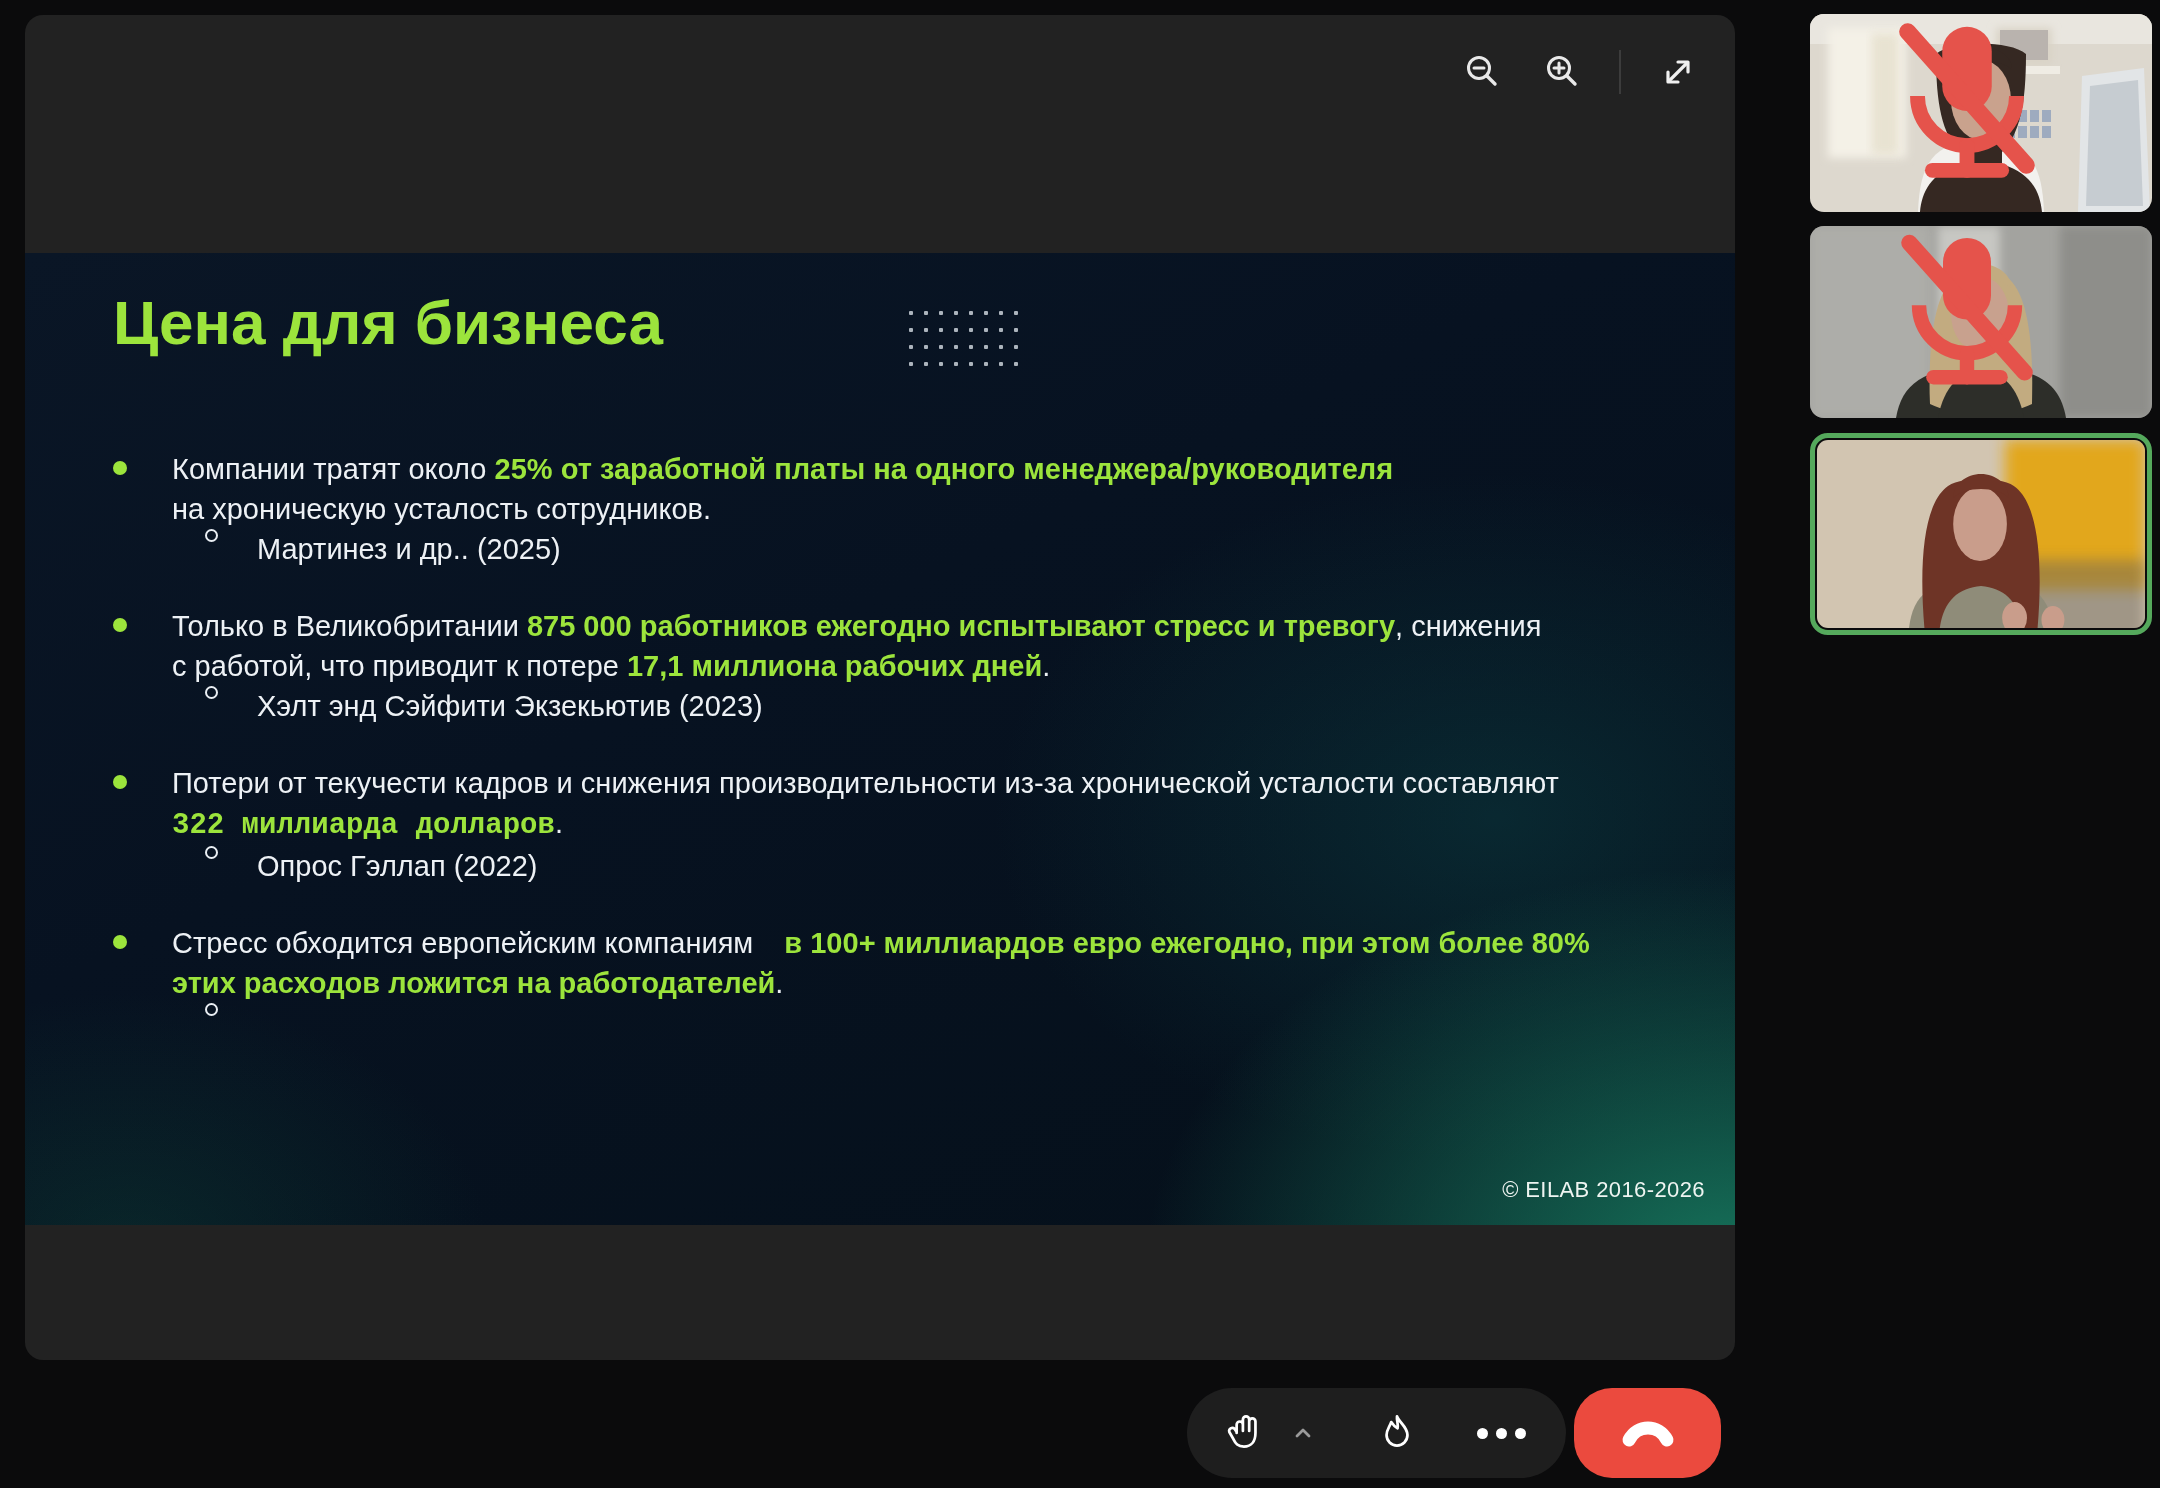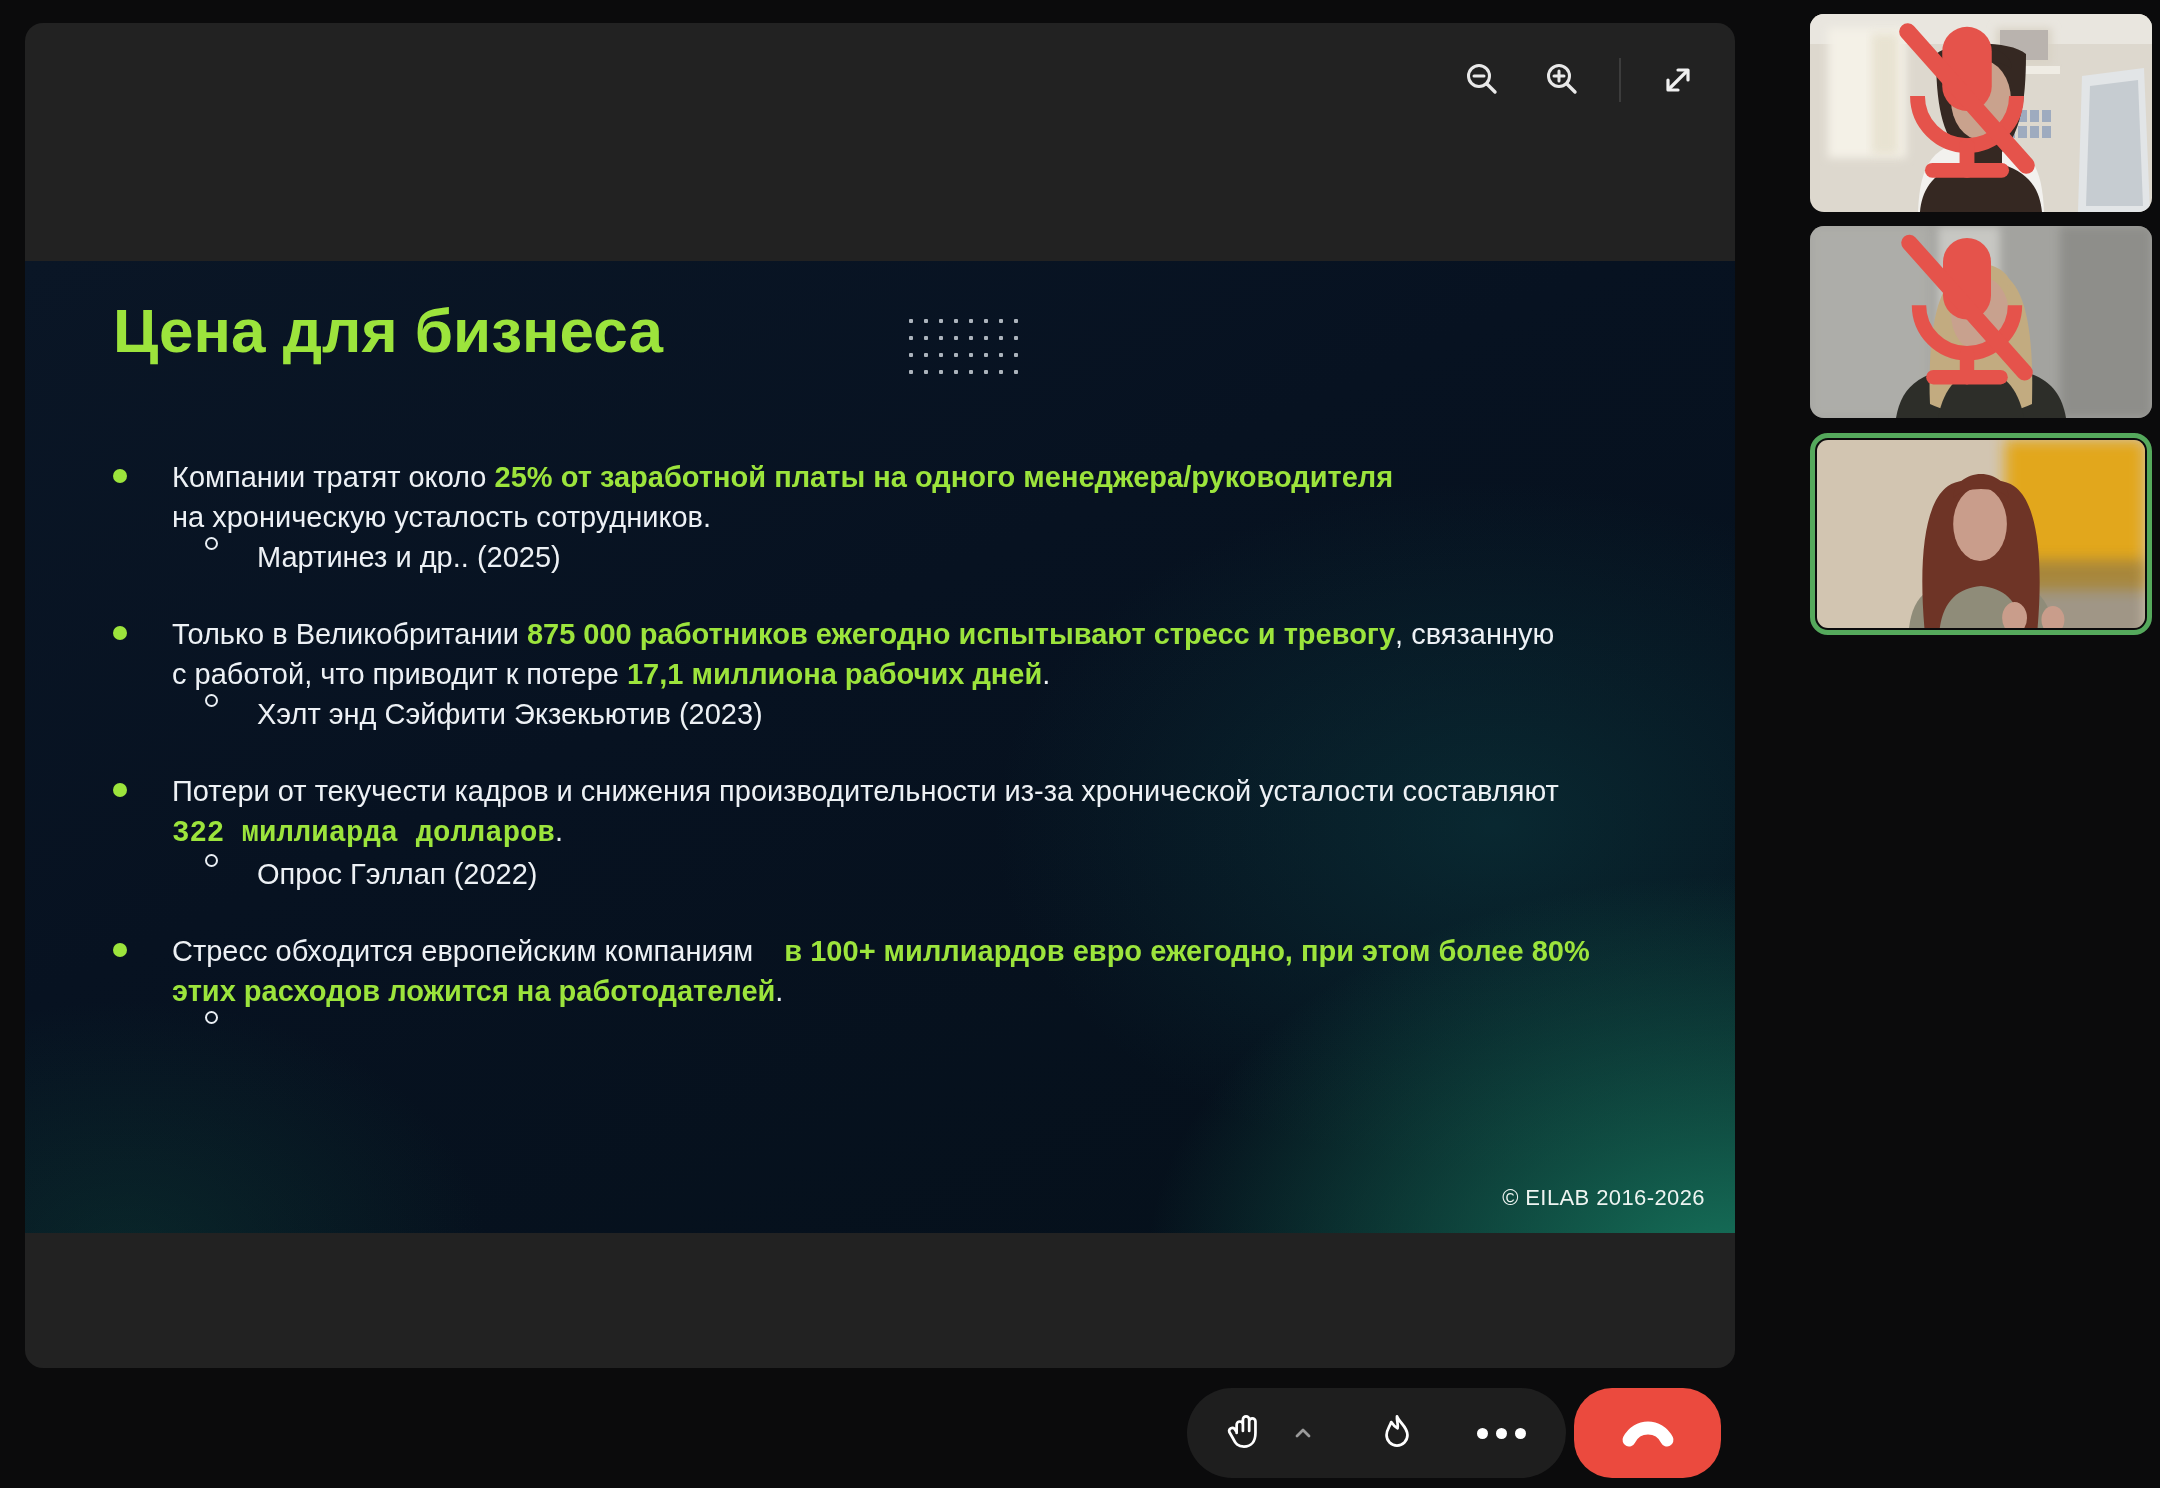--- a/index.html
+++ b/index.html
@@ -1,20 +1,20 @@
 <!DOCTYPE html>
 <html><head>
 <meta charset="utf-8">
 <style>
   * { margin:0; padding:0; box-sizing:border-box; }
   html,body { width:2160px; height:1488px; background:#0b0b0c; overflow:hidden;
               font-family:"Liberation Sans", sans-serif; }
 
   
-  .panel { position:absolute; left:25px; top:23px; width:1710px; height:1345px;
+  .panel { position:absolute; left:25px; top:15px; width:1710px; height:1345px;
            background:#222222; border-radius:18px; }
   .toolbar { position:absolute; top:34px; right:34px; display:flex; align-items:center; }
   .tool-btn { width:46px; height:46px; display:flex; align-items:center; justify-content:center;
               cursor:pointer; border-radius:8px; }
   .tool-btn + .tool-btn { margin-left:34px; }
   .tool-divider { width:2px; height:44px; background:#3c3c3c; margin:0 34px; }
 
   
   .slide { position:absolute; left:0; top:238px; width:1710px; height:972px;
            background-color:#050e18;
@@ -143,21 +143,21 @@
           </div>
           <div class="bullet-text"><span>Компании тратят около </span><span class="hl" style="color: rgb(156, 228, 60);">25% от заработной платы на одного менеджера/руководителя</span><br><span>на хроническую усталость сотрудников.</span><div class="bullet-sub">
               <span class="sub-ring"></span>
               <span>Мартинез и др.. (2025)</span>
             </div></div>
         </li>
         <li class="bullet-item">
           <div class="bullet-marker">
             <i style="background: rgb(156, 228, 60);"></i>
           </div>
-          <div class="bullet-text"><span>Только в Великобритании </span><span class="hl" style="color: rgb(156, 228, 60);">875 000 работников ежегодно испытывают стресс и тревогу</span><span>, связанную</span><br><span>с работой, что приводит к потере </span><span class="hl" style="color: rgb(156, 228, 60);">17,1 миллиона рабочих дней</span><span>.</span><div class="bullet-sub">
+          <div class="bullet-text"><span>Только в Великобритании </span><span class="hl" style="color: rgb(156, 228, 60);">875 000 работников ежегодно испытывают стресс и тревогу</span><span>, снижения</span><br><span>с работой, что приводит к потере </span><span class="hl" style="color: rgb(156, 228, 60);">17,1 миллиона рабочих дней</span><span>.</span><div class="bullet-sub">
               <span class="sub-ring"></span>
               <span>Хэлт энд Сэйфити Экзекьютив (2023)</span>
             </div></div>
         </li>
         <li class="bullet-item">
           <div class="bullet-marker">
             <i style="background: rgb(156, 228, 60);"></i>
           </div>
           <div class="bullet-text"><span>Потери от текучести кадров и снижения производительности из-за хронической усталости составляют</span><br><span class="hl" style="color: rgb(156, 228, 60); font-family: Liberation Mono, monospace;">322 миллиарда долларов</span><span>.</span><div class="bullet-sub">
               <span class="sub-ring"></span>

